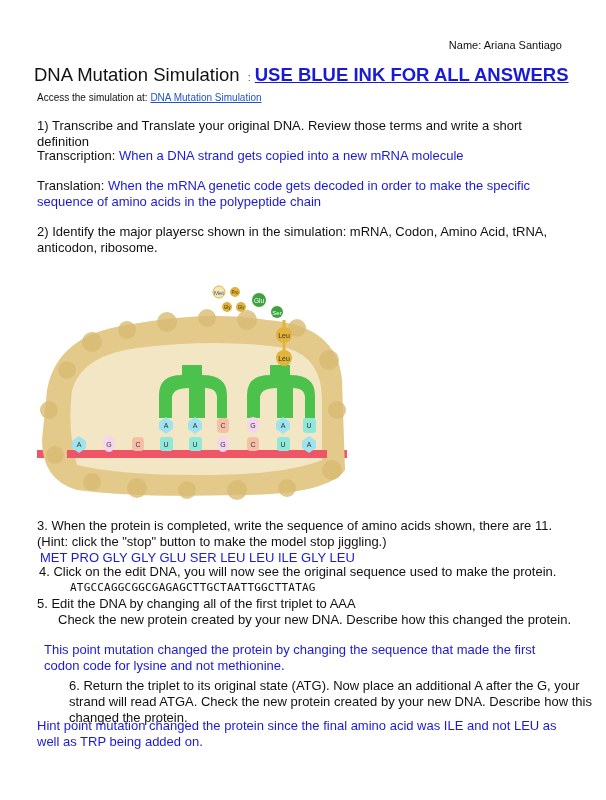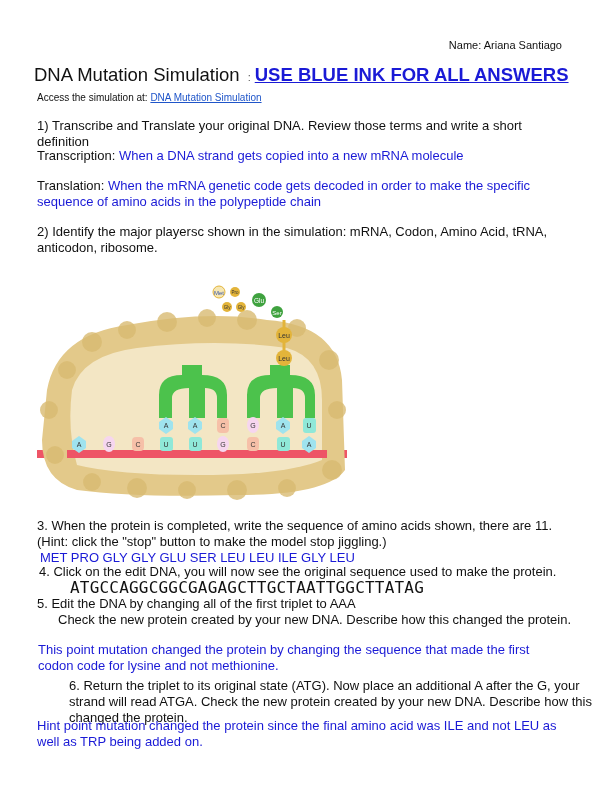--- a/index.html
+++ b/index.html
@@ -8,21 +8,21 @@
   .abs { position:absolute; }
   .txt { font-size:11px; line-height:16px; white-space:nowrap; }
   .blue { color:#1a1ad6; }
   .name { right:44px; top:37px; font-size:11px;text-align:center; }
   .title { left:34px; top:65px; font-size:18.5px; line-height:20px; white-space:nowrap; }
   .title .colon { font-size:11px; color:#555; margin:0 4px 0 8px; }
   .title .ink { color:#1a1ad6; font-weight:bold; text-decoration:underline; font-size:18.5px; }
   .access { left:37px; top:90px; font-size:10px; }
   .access a { color:#1f55c9; text-decoration:underline; }
   .para { left:37px; width:540px; font-size:13px; line-height:16px; white-space:normal; }
-  .dna { left:70px; top:580px; font-family:"DejaVu Sans Mono", monospace; font-size:16px; letter-spacing:0.2px; }
+  .dna { left:70px; top:580px; font-family:"DejaVu Sans Mono", monospace; font-size:11px; letter-spacing:0.2px; }
   .figure { left:37px; top:280px; width:310px; height:220px; }
 </style>
 </head>
 <body>
 
 <div class="abs txt name">Name: Ariana Santiago</div>
 
 <div class="abs title">
   <span>DNA Mutation Simulation</span><span class="colon">:</span><span class="ink">USE BLUE INK FOR ALL ANSWERS</span>
 </div>
@@ -144,16 +144,16 @@
   <div>(Hint: click the "stop" button to make the model stop jiggling.)</div>
   <div class="blue" style="padding-left:3px;">MET PRO GLY GLY GLU SER LEU LEU ILE GLY LEU</div>
 </div>
 
 <div class="abs para" style="top:564px; left:39px;">4. Click on the edit DNA, you will now see the original sequence used to make the protein.</div>
 <div class="abs txt dna">ATGCCAGGCGGCGAGAGCTTGCTAATTGGCTTATAG</div>
 
 <div class="abs para" style="top:596px;">5. Edit the DNA by changing all of the first triplet to AAA</div>
 <div class="abs para" style="top:612px; left:58px;">Check the new protein created by your new DNA. Describe how this changed the protein.</div>
 
-<div class="abs para blue" style="top:642px; left:38px; width:530px;">This point mutation changed the protein by changing the sequence that made the first codon code for lysine and not methionine.</div>
+<div class="abs para blue" style="top:642px; left:44px; width:530px;">This point mutation changed the protein by changing the sequence that made the first codon code for lysine and not methionine.</div>
 
 <div class="abs para" style="top:678px; width:545px;margin-left:32px;">6. Return the triplet  to its original state (ATG). Now place an additional A after the G, your strand will read ATGA.    Check the new protein created by your new DNA. Describe how this changed the protein.</div>
 <div class="abs para blue" style="top:718px; width:545px;">Hint point mutation changed the protein since the final amino acid was ILE and not LEU as well as TRP being added on.</div>
 
 </body></html>

